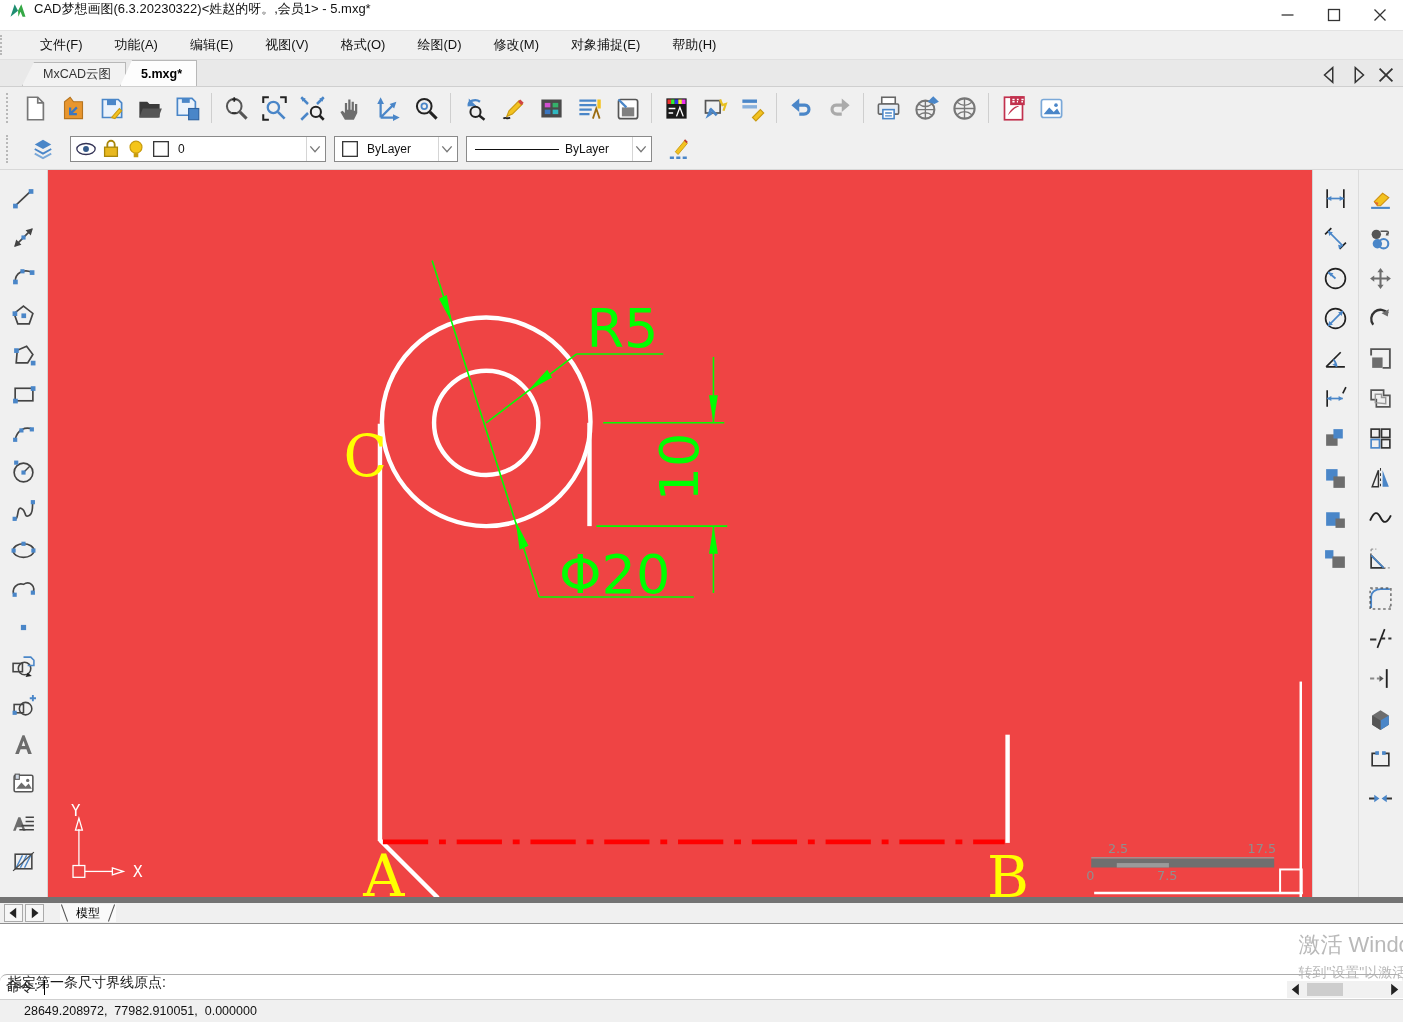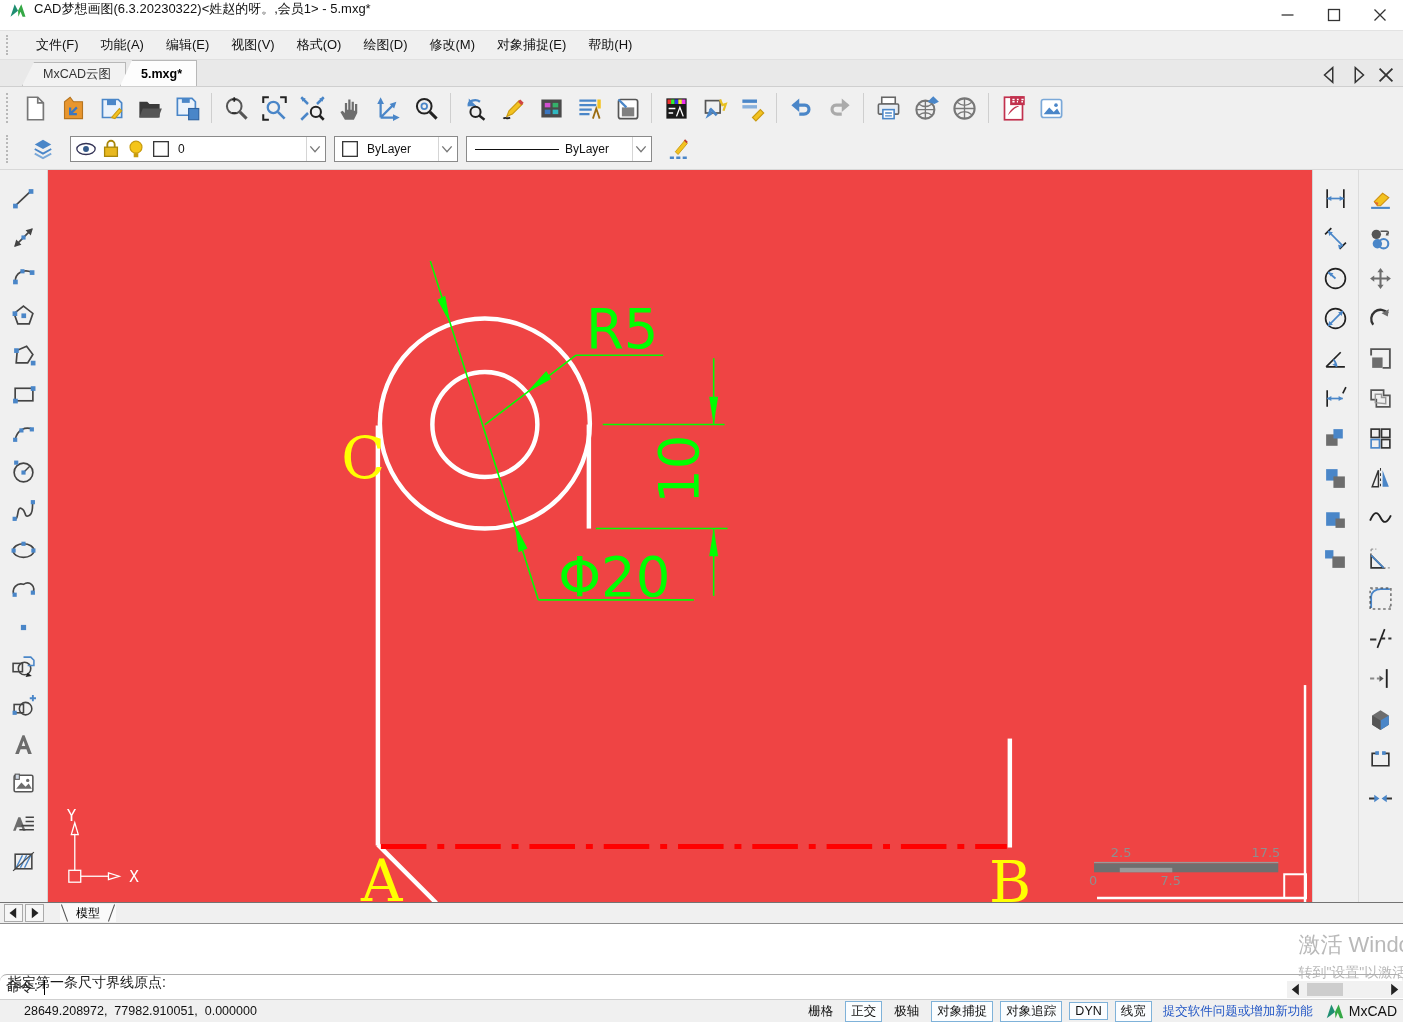--- a/index.html
+++ b/index.html
@@ -7,21 +7,21 @@
        font-family:"Liberation Sans","DejaVu Sans",sans-serif;color:#222;position:relative;}
   #app{width:1403px;height:1022px;display:flex;flex-direction:column;}
   
   .titlebar{height:30px;background:#ffffff;display:flex;align-items:flex-start;flex:0 0 auto;border-bottom:1px solid #e3e3e3;}
   .titlebar .appicon{width:20px;height:20px;margin:0 6px 0 8px;}
   .titlebar .title{font-size:13px;color:#111;}
   .winbtns{margin-left:auto;display:flex;}
   .winbtn{width:46px;height:29px;display:flex;align-items:center;justify-content:center;}
   .winbtn svg{width:16px;height:16px;}
   
-  .menubar{height:28px;background:#f0f0f0;display:flex;align-items:center;gap:18px;padding-left:6px;flex:0 0 auto;border-bottom:1px solid #e0e0e0;}
+  .menubar{height:28px;background:#f0f0f0;display:flex;align-items:center;gap:28px;padding-left:0;flex:0 0 auto;border-bottom:1px solid #e0e0e0;}
   .grip{width:4px;height:70%;border-left:2px dotted #b8b8b8;margin-right:4px;}
   .menu-item{font-size:13px;color:#111;padding:3px 2px;cursor:default;}
   
   .tabbar{height:26px;background:#e9e9e9;display:flex;align-items:flex-end;flex:0 0 auto;position:relative;border-bottom:1px solid #cfcfcf;}
   .tabs{display:flex;margin-left:22px;align-items:flex-end;}
   .tab{height:23px;padding:0 14px 0 20px;display:flex;align-items:center;font-size:12.5px;
        background:#f2f2f2;border:1px solid #b8b8b8;border-bottom:none;
        clip-path:polygon(12px 0,100% 0,100% 100%,0 100%);margin-right:-6px;color:#333;}
   .tab.active{background:#fdfdfd;font-weight:bold;height:25px;z-index:2;color:#000;}
   .tabctrl{position:absolute;right:6px;top:4px;display:flex;gap:6px;}
@@ -43,21 +43,21 @@
   .main{flex:1 1 auto;display:flex;min-height:0;}
   .lefttools{width:47px;background:#f0f0f0;border-right:1px solid #d5d5d5;display:flex;flex-direction:column;align-items:center;padding-top:10px;gap:3px;}
   .lefttools .tbtn,.rightcol .tbtn{width:34px;height:34px;}
   .lefttools .tbtn svg,.rightcol .tbtn svg{width:25px;height:25px;}
   .canvas{flex:1 1 auto;background:#ef4444;position:relative;}
   .canvas svg.draw{position:absolute;inset:0;width:100%;height:100%;}
   .righttools{width:90px;background:#f0f0f0;border-left:1px solid #d5d5d5;display:flex;}
   .rightcol{width:45px;display:flex;flex-direction:column;align-items:center;padding-top:10px;gap:4px;}
   .rightcol.first{border-right:1px solid #dcdcdc;}
   
-  .sheetbar{height:20px;background:#f0f0f0;display:flex;align-items:center;flex:0 0 auto;border-top:1px solid #737373;padding-left:4px;}
+  .sheetbar{height:20px;background:#f0f0f0;display:flex;align-items:center;flex:0 0 auto;border-top:6px solid #737373;padding-left:4px;}
   .navbtn{width:17px;height:16px;background:#f6f6f6;border:1px solid #aaa;display:flex;align-items:center;justify-content:center;margin-right:2px;}
   .navbtn svg{width:10px;height:10px;}
   .model-tab{position:relative;margin-left:14px;padding:0 16px;height:18px;display:flex;align-items:center;font-size:12px;background:#fafafa;color:#000;}
   .model-tab .slant{position:absolute;top:0;width:0;height:18px;border-left:1px solid #555;}
   .model-tab .slant.l{left:4px;transform:rotate(-20deg);}
   .model-tab .slant.r{right:4px;transform:rotate(20deg);}
   
   .cmdwin{height:75px;background:#fff;border-top:1px solid #8f8f8f;flex:0 0 auto;position:relative;font-size:14px;overflow:hidden;}
   .cmd-history{padding:6px 0 0 8px;line-height:21px;white-space:pre;color:#1a1a1a;}
   .cmd-input{position:absolute;left:0;right:0;bottom:0;height:24px;border-top:1px solid #adadad;display:flex;align-items:center;padding-left:6px;white-space:pre;border-radius:7px;}
@@ -853,36 +853,15 @@
       <span class="sbtn" style="margin-left:auto">
           <svg viewBox="0 0 24 24" style="width:100%;height:100%;max-width:22px;max-height:22px;display:block;margin:auto;">
             <path d="M8 4l10 8-10 8z" fill="#222"></path>
           </svg>
         </span>
     </div>
   </div>
 
   <div class="statusbar">
     <span class="coords">28649.208972,  77982.910051,  0.000000</span>
-    <div class="status-right">
-      <span id="toggles" style="display:flex;align-items:center;gap:7px;">
-          <span class="toggle">栅格</span>
-          <span class="toggle boxed">正交</span>
-          <span class="toggle">极轴</span>
-          <span class="toggle boxed">对象捕捉</span>
-          <span class="toggle boxed">对象追踪</span>
-          <span class="toggle boxed">DYN</span>
-          <span class="toggle boxed">线宽</span>
-        </span>
-      <span class="status-link">提交软件问题或增加新功能</span>
-      <span class="brand">
-        <span>
-            <svg viewBox="0 0 24 24" style="width:100%;height:100%;max-width:22px;max-height:22px;display:block;margin:auto;">
-              <path d="M3 20L8 5l4 8z" fill="#1f8e72"></path>
-              <path d="M12 13l4-8 5 15h-3.5l-2.5-6-2.5 6z" fill="#35a845"></path>
-            </svg>
-          </span>
-        <span>MxCAD</span>
-      </span>
-    </div>
   </div>
 
 </div>
 
 </body></html>

